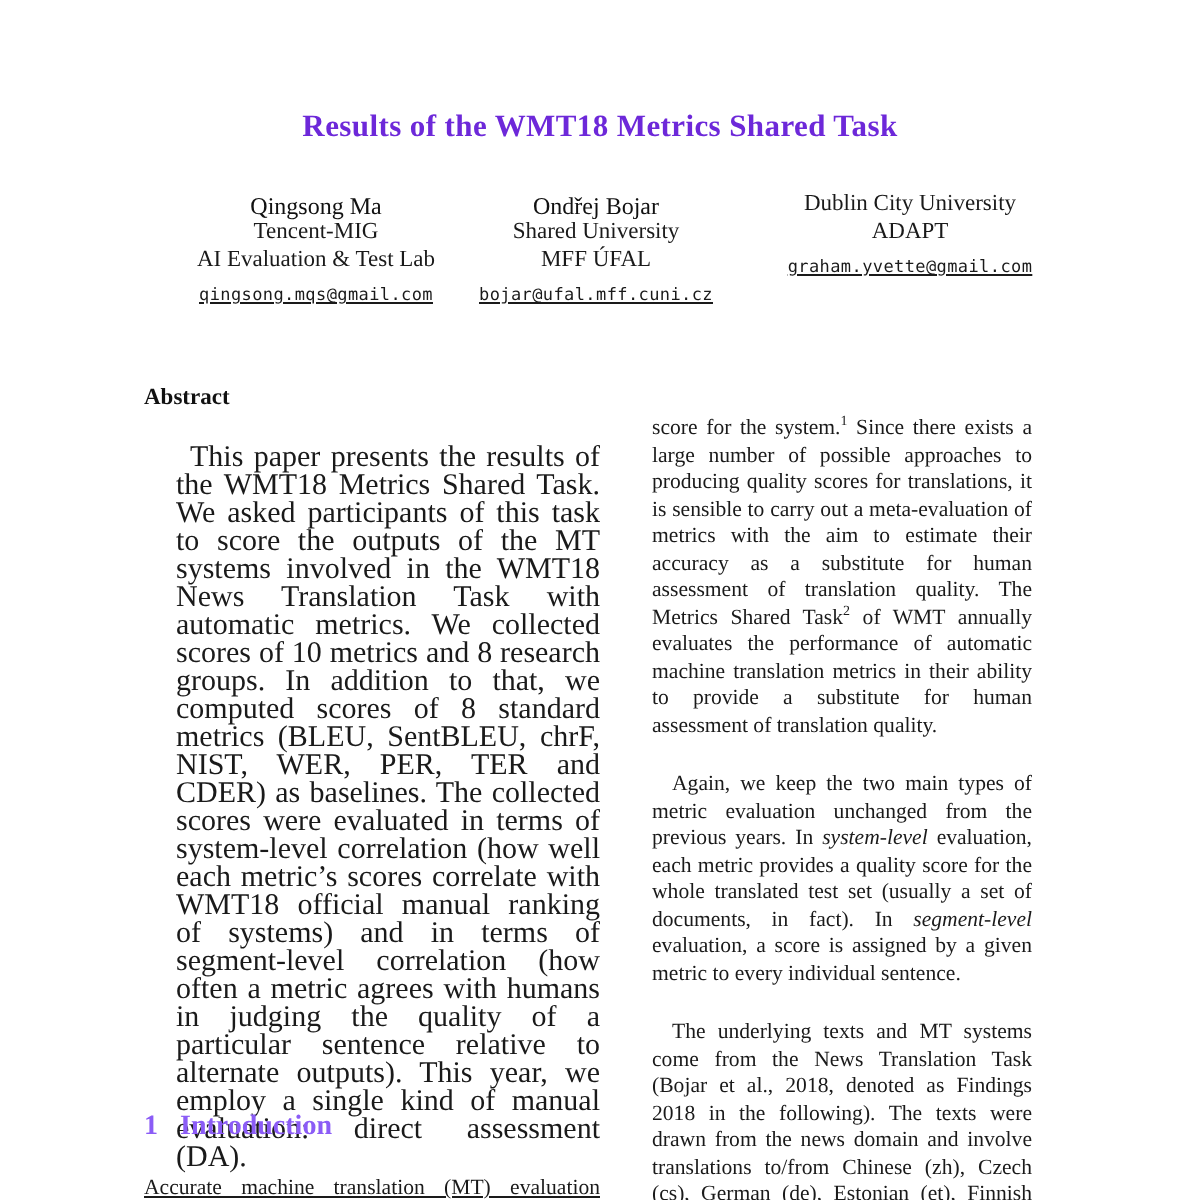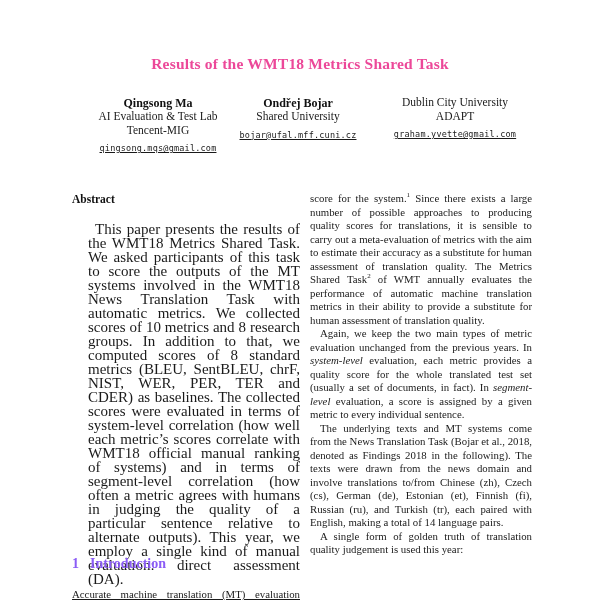--- a/index.html
+++ b/index.html
@@ -15,35 +15,35 @@
 
   
   .paper-title {
     position: absolute;
     top: 55px; left: 0;
     width: 100%;
     text-align: center;
     font-size: 15.5px;
     font-weight: bold;
     letter-spacing: 0.2px;
-    color: #ec4899;
+    color: #6d28d9;
   }
 
   
   .author-block {
     position: absolute;
     top: 96px;
     transform: translateX(-50%);
     text-align: center;
     white-space: nowrap;
   }
   .author-1 { left: 158px; }
   .author-2 { left: 298px; }
   .author-3 { left: 455px; }
-  .author-name { font-size: 12px; font-weight: bold; line-height: 14px; color: #111111; }
+  .author-name { font-size: 12px; font-weight: normal; line-height: 14px; color: #111111; }
   .author-affil { font-size: 11.5px; line-height: 13.5px; }
   .author-email {
     font-family: "DejaVu Sans Mono", "Liberation Mono", monospace;
     font-size: 8.5px;
     line-height: 10px;
     margin-top: 6px;
     letter-spacing: 0.2px;
     text-decoration: underline;
   }
 
@@ -95,46 +95,47 @@
   .right-column {
     position: absolute;
     left: 310px; top: 192px;
     width: 222px;
     font-size: 10.8px;
     line-height: 13.5px;
     text-align: justify;
     hyphens: auto;
     -webkit-hyphens: auto;
   }
-  .right-column p { margin: 0; }
+  .right-column p { margin: 16px; }
   .right-column p.indent { text-indent: 10px; }
   .right-column sup {
     font-size: 7px;
     line-height: 0;
     vertical-align: super;
   }
   .right-column em { font-style: italic; }
 </style>
 </head>
 <body>
 
 <div class="page">
 
   <div class="paper-title">Results of the WMT18 Metrics Shared Task</div>
 
   <div class="author-block author-1">
     <div class="author-name">Qingsong Ma</div>
+    <div class="author-affil">Tencent-MIG</div>
     <div class="author-affil">AI Evaluation &amp; Test Lab</div>
-    <div class="author-affil">Tencent-MIG</div>
     <div class="author-email">qingsong.mqs@gmail.com</div>
   </div>
 
   <div class="author-block author-2">
     <div class="author-name">Ondřej Bojar</div>
     <div class="author-affil">Shared University</div>
+    <div class="author-affil">MFF ÚFAL</div>
     <div class="author-email">bojar@ufal.mff.cuni.cz</div>
   </div>
 
   <div class="author-block author-3">
     <div class="author-affil">Dublin City University</div>
     <div class="author-affil">ADAPT</div>
     <div class="author-email">graham.yvette@gmail.com</div>
   </div>
 
   <div class="abstract-section">

